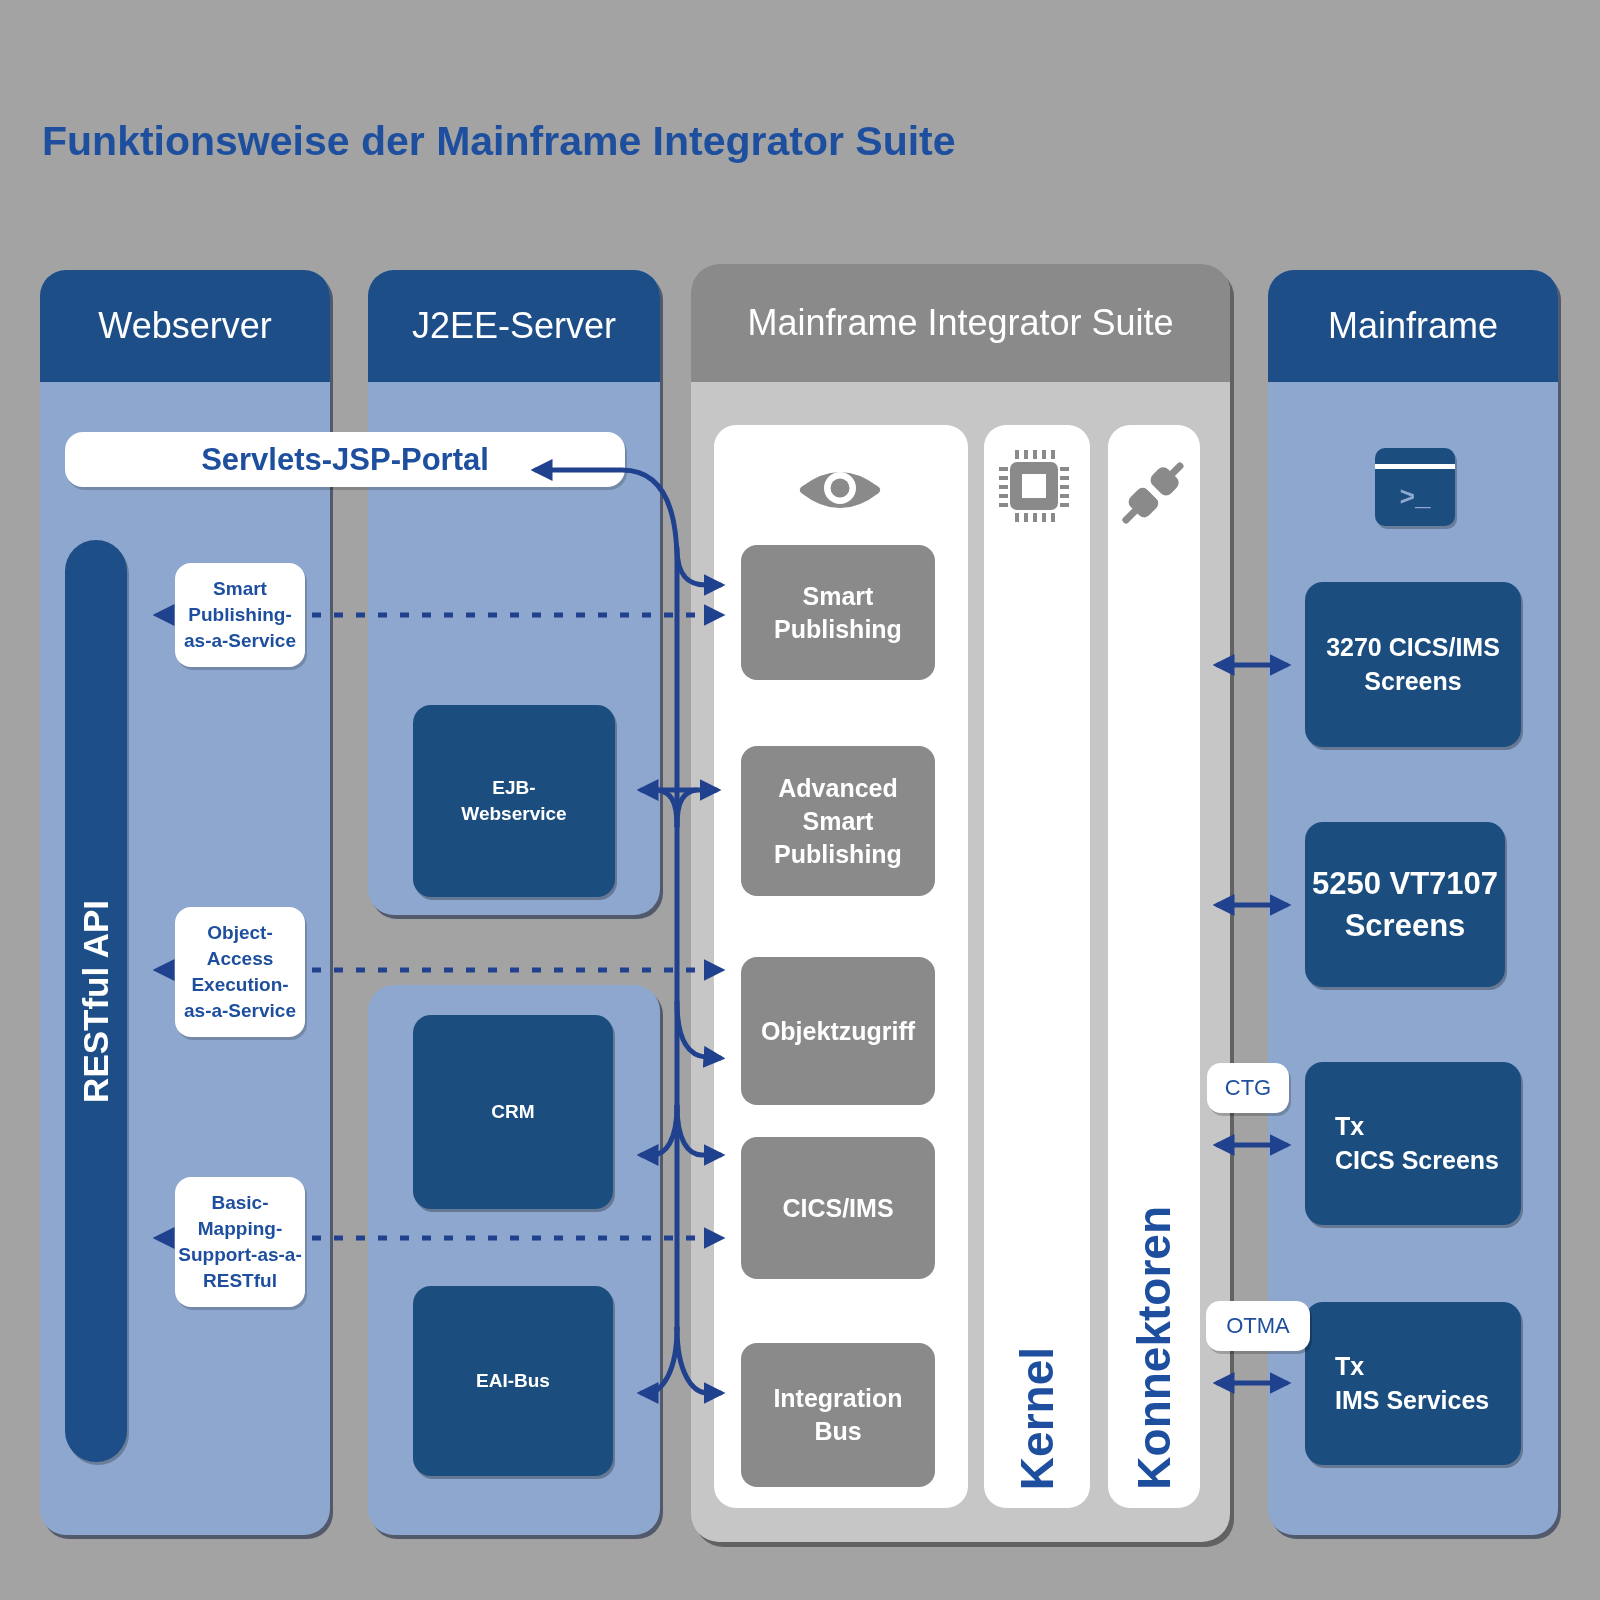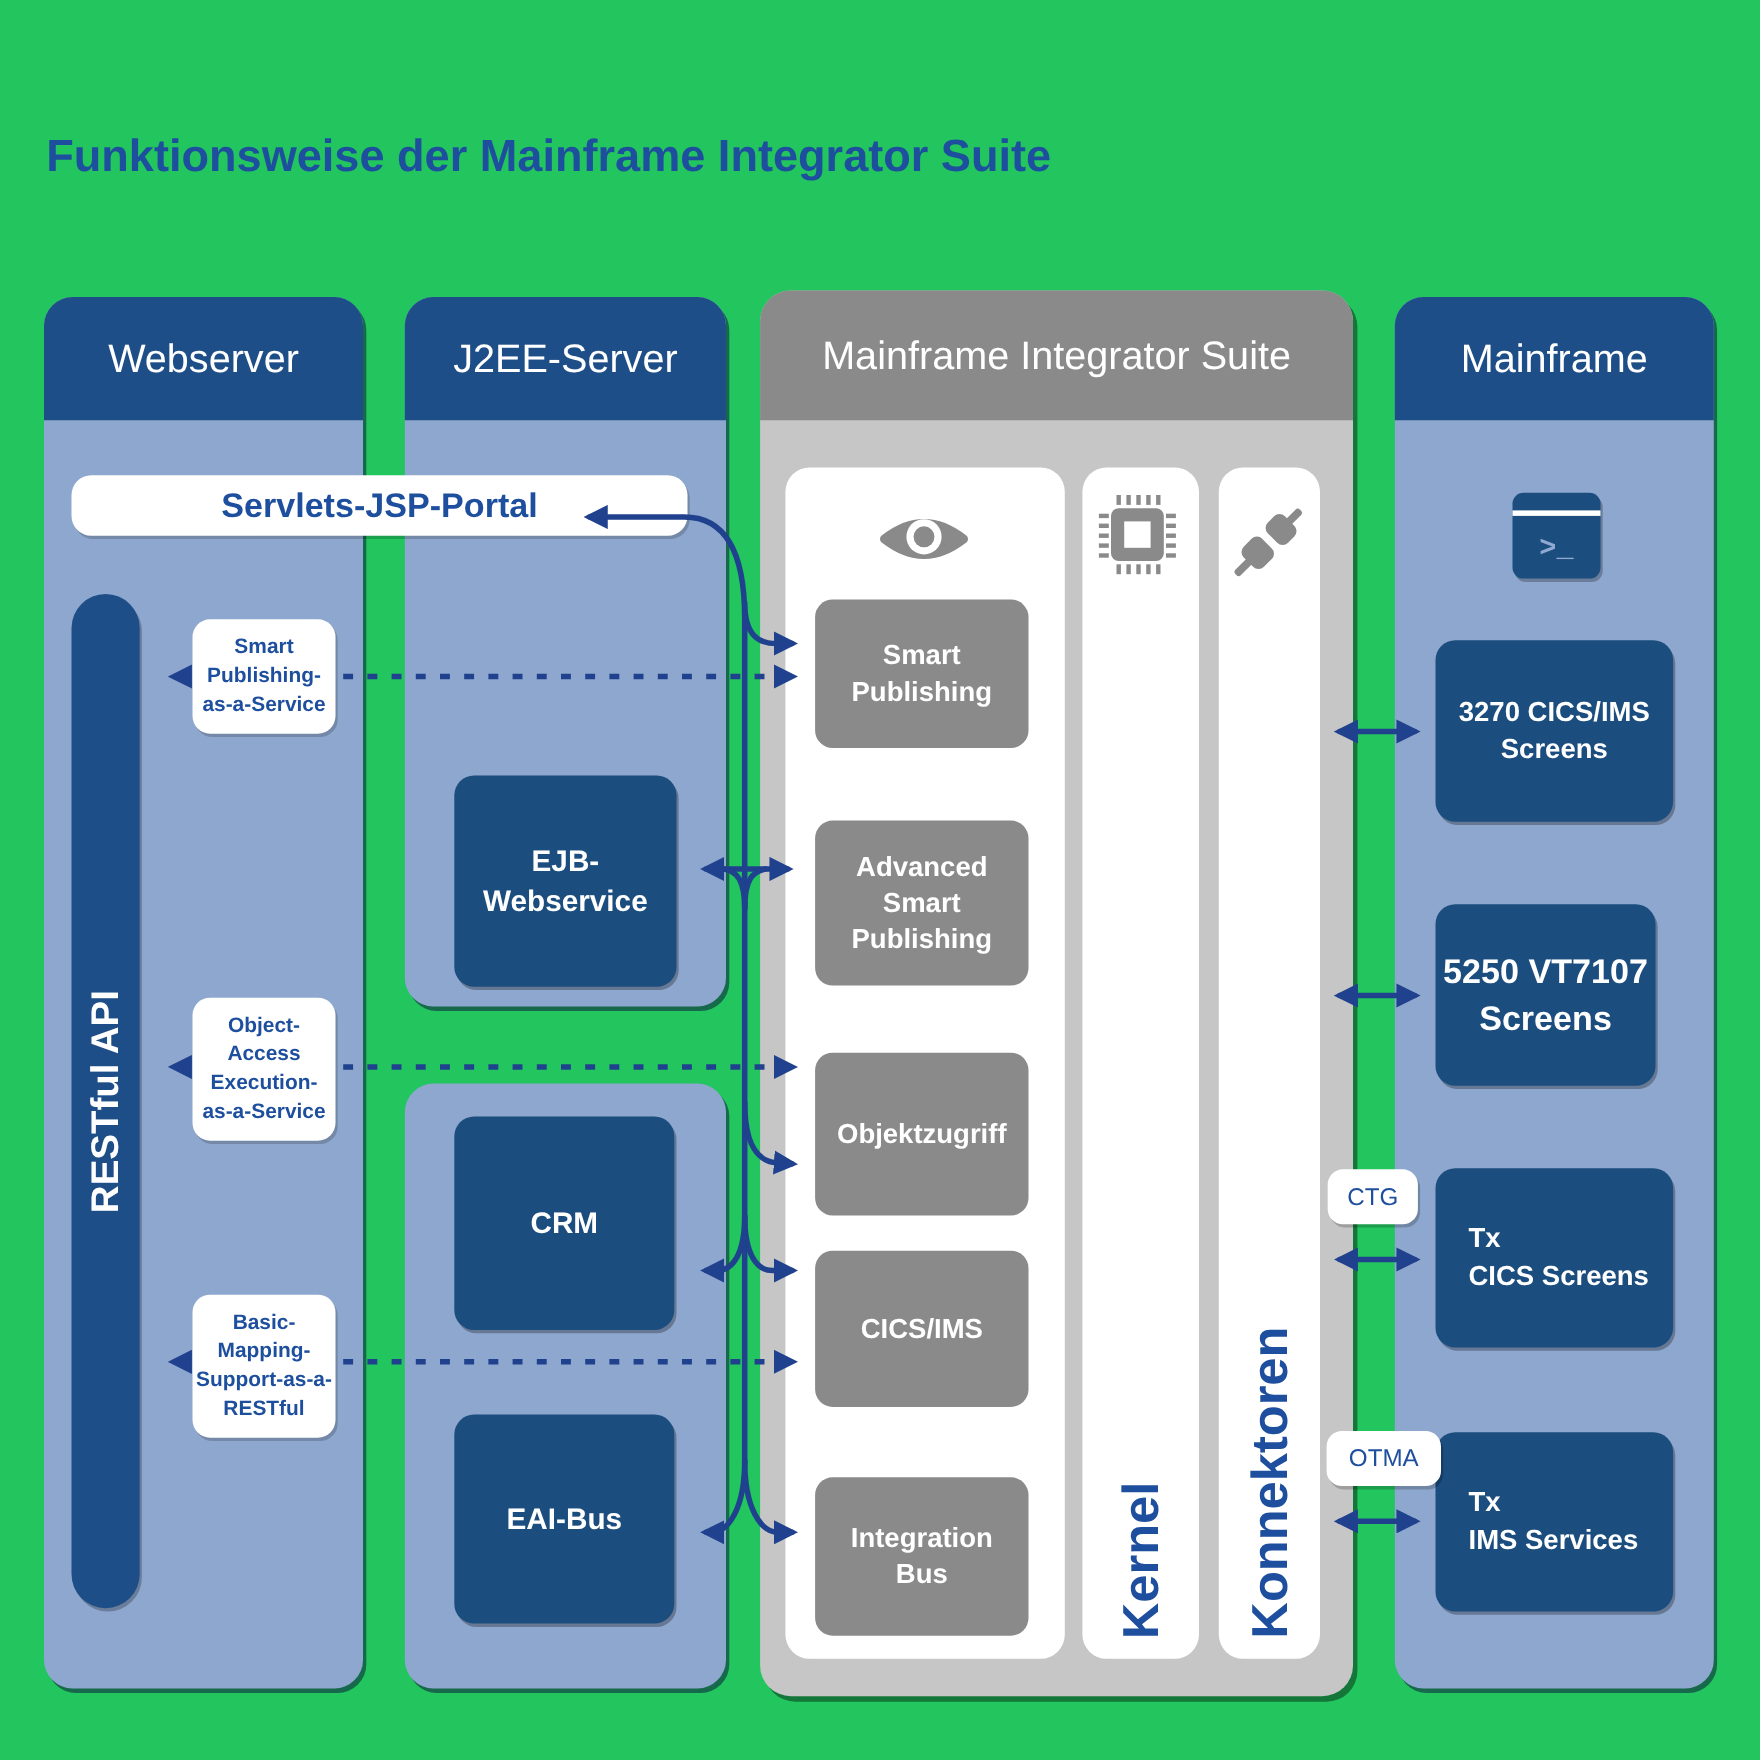--- a/index.html
+++ b/index.html
@@ -1,33 +1,33 @@
 <!DOCTYPE html>
 <html><head>
 <meta charset="utf-8">
 <style>
   html,body{margin:0;padding:0;background:#000;}
-  #canvas{position:relative;width:1600px;height:1600px;background:#22c55e;overflow:hidden;
+  #canvas{position:relative;width:1600px;height:1600px;background:#a3a3a3;overflow:hidden;
           font-family:"Liberation Sans", sans-serif;}
   .col{position:absolute;box-sizing:border-box;border-radius:26px;}
   .col-blue{background:#8ea7ce;box-shadow:3px 4px 0 rgba(15,30,60,0.55);}
   .col-gray{background:#c6c6c6;box-shadow:4px 5px 0 rgba(0,0,0,0.4);}
   .col-header{position:absolute;top:0;left:0;right:0;height:112px;border-radius:26px 26px 0 0;
       display:flex;align-items:center;justify-content:center;color:#fff;font-size:36px;font-weight:500;}
   .hdr-blue{background:#1e4e87;}
   .hdr-gray{background:#8a8a8a;align-items:center;}
   .panel{position:absolute;background:#fff;border-radius:22px;box-sizing:border-box;}
   .whitebox{position:absolute;background:#fff;border-radius:18px;box-shadow:2px 3px 0 rgba(0,0,0,0.18);
       display:flex;align-items:center;justify-content:center;color:#1e4f9e;font-weight:bold;box-sizing:border-box;}
   .pill{position:absolute;background:#fff;border-radius:16px;box-shadow:2px 3px 0 rgba(0,0,0,0.18);
       display:flex;flex-direction:column;align-items:center;justify-content:center;text-align:center;
       color:#1e4f9e;font-weight:bold;font-size:19px;line-height:26px;}
   .bluebox{position:absolute;background:#1b4d7e;border-radius:18px;box-shadow:2px 3px 0 rgba(0,0,0,0.28);
       display:flex;flex-direction:column;align-items:center;justify-content:center;text-align:center;
-      color:#fff;font-weight:bold;font-size:27px;line-height:1.35;box-sizing:border-box;}
+      color:#fff;font-weight:bold;font-size:19px;line-height:1.35;box-sizing:border-box;}
   .bluebox.left{align-items:flex-start;text-align:left;padding-left:30px;}
   .module{position:absolute;background:#8a8a8a;border-radius:16px;
       display:flex;flex-direction:column;align-items:center;justify-content:center;text-align:center;
       color:#fff;font-weight:bold;font-size:25px;line-height:1.32;}
   .vtext{writing-mode:vertical-rl;transform:rotate(180deg);white-space:nowrap;}
   .vlabel{position:absolute;display:flex;align-items:flex-end;justify-content:center;
       box-sizing:border-box;padding-bottom:18px;}
   .vlabel span{color:#1e4f9e;font-weight:bold;font-size:46px;}
   #title{position:absolute;left:42px;top:118px;color:#1e4f9e;font-size:41px;font-weight:600;}
   .apibar{position:absolute;background:#1e4e87;border-radius:31px;display:flex;align-items:center;

